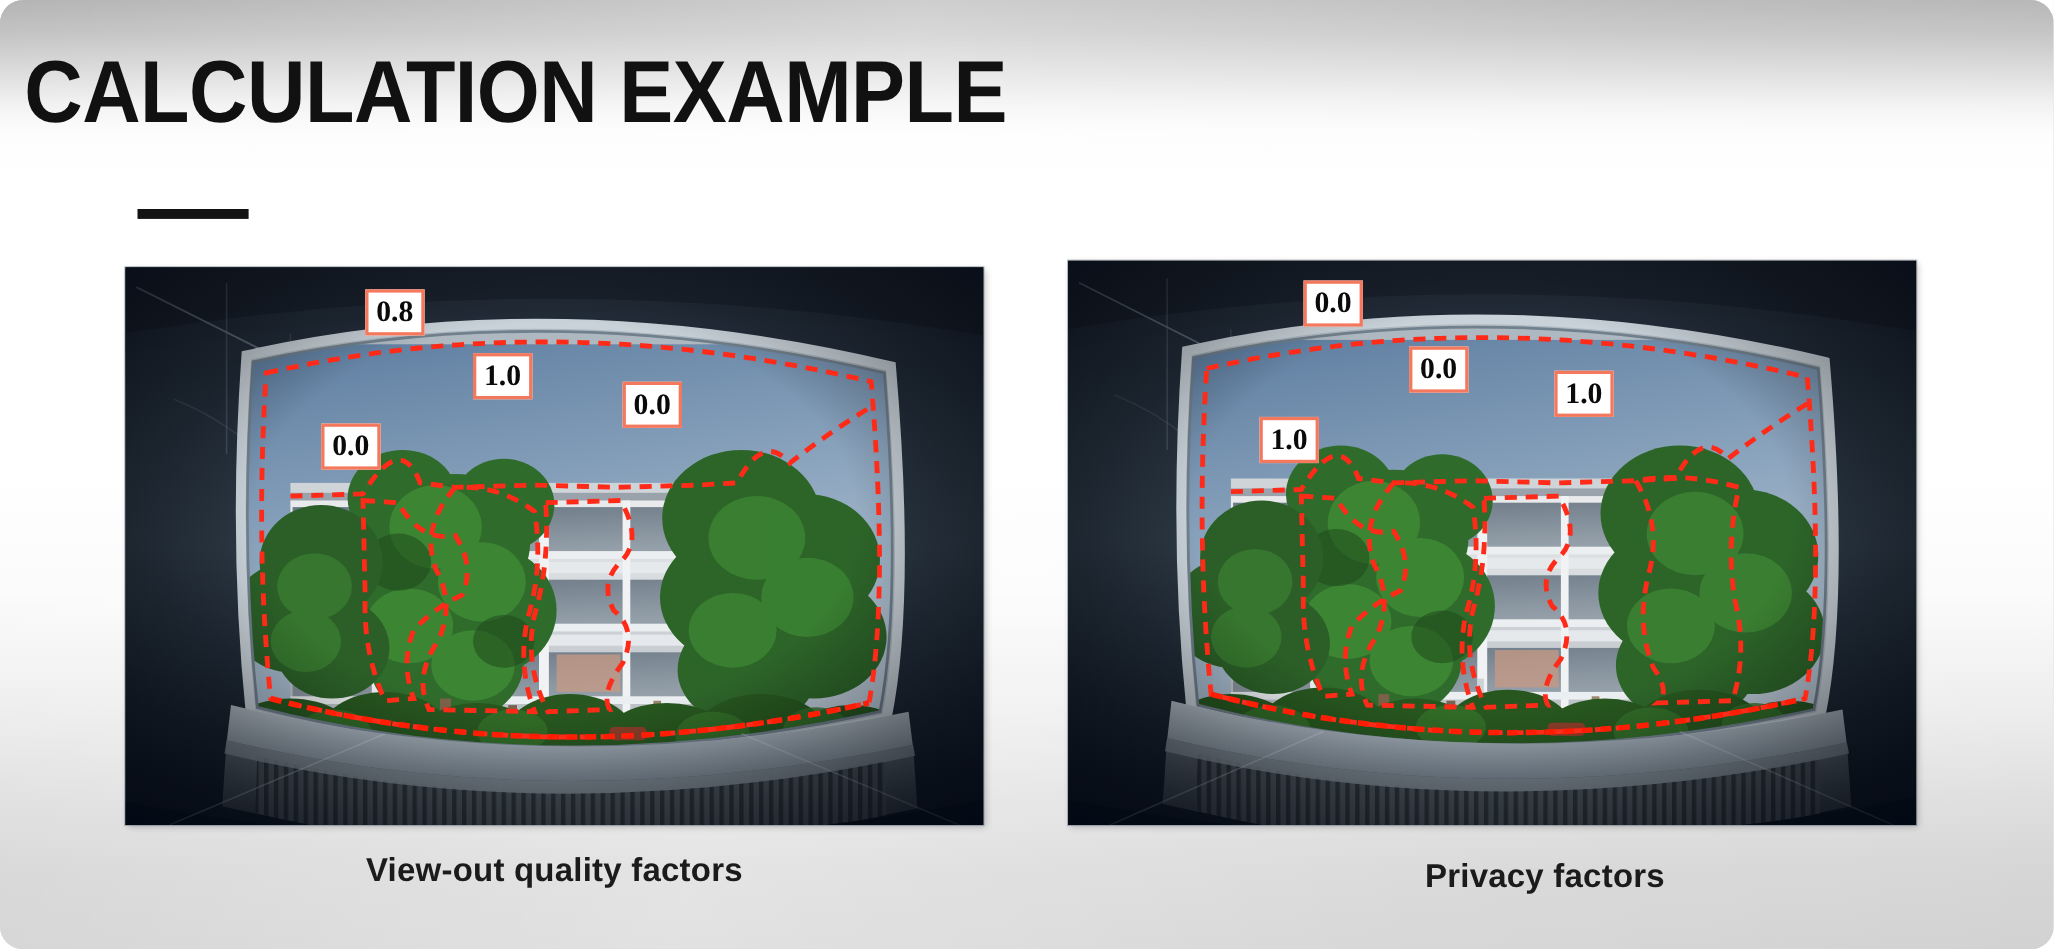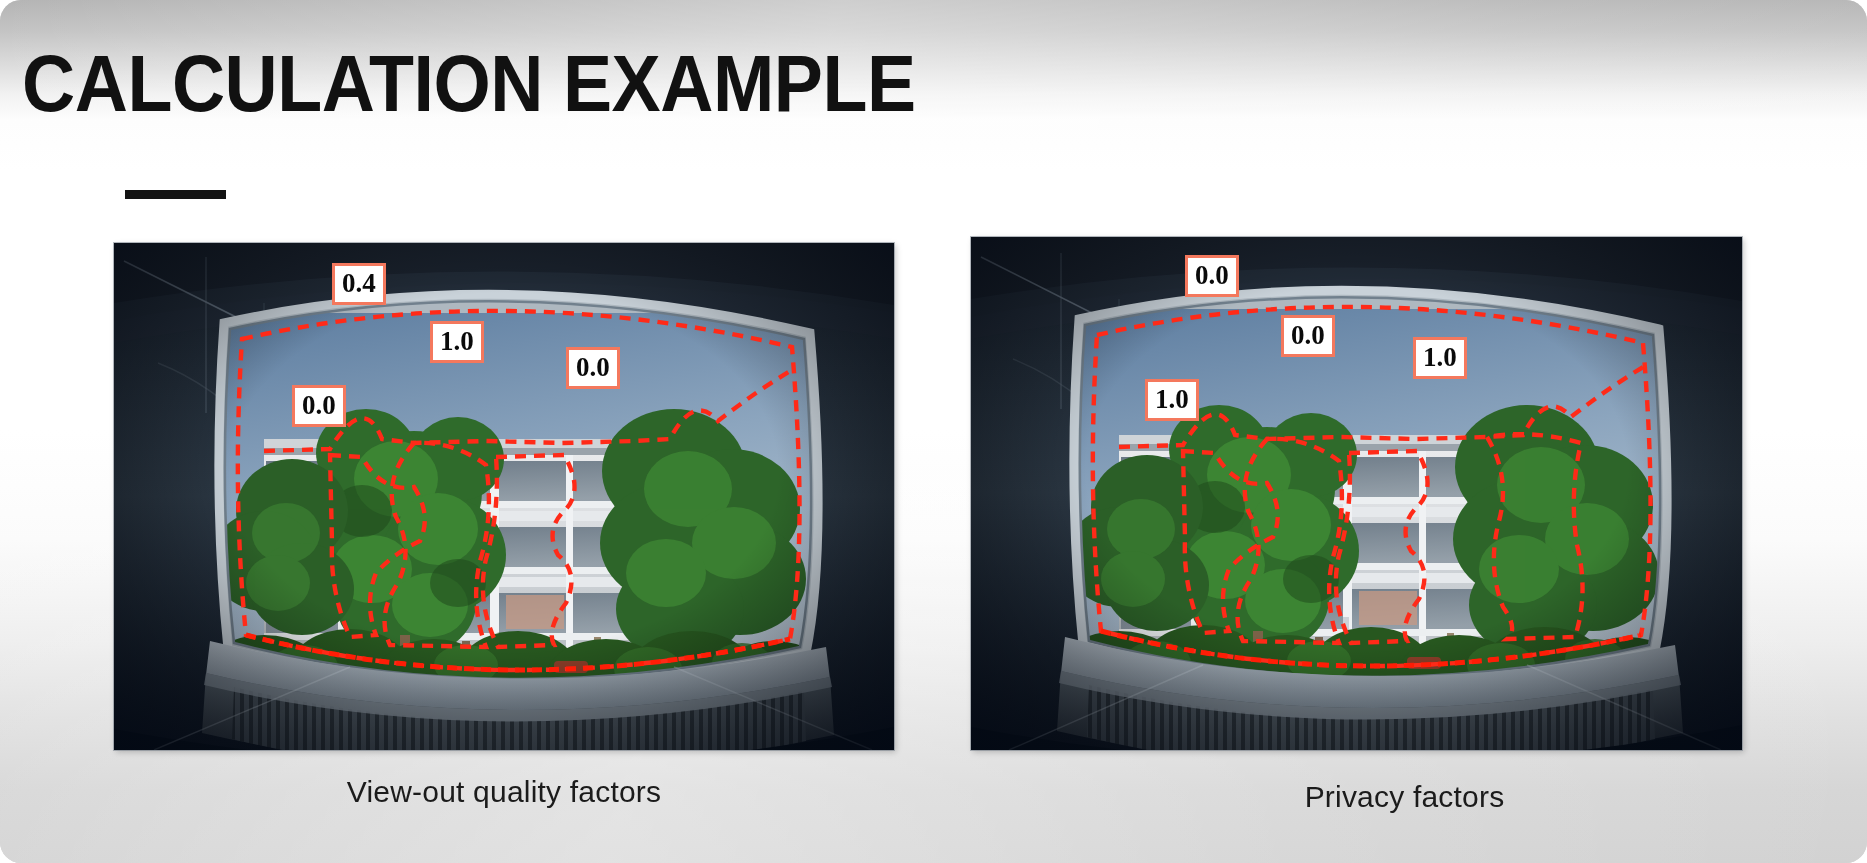--- a/index.html
+++ b/index.html
@@ -90,21 +90,21 @@
   }
   .figure svg { display: block; width: 100%; height: 100%; }
 
   #fig-left  { left: 114px;  top: 243px; width: 780px; height: 507px; }
   #fig-right { left: 971px;  top: 237px; width: 771px; height: 513px; }
 
   .caption {
     position: absolute;
     text-align: center;
     font-family: "Liberation Sans", sans-serif;
-    font-weight: normal;
+    font-weight: bold;
     font-size: 30px;
     color: #1b1b1b;
     letter-spacing: 0.2px;
     white-space: nowrap;
   }
   #cap-left  { left: 114px; top: 775px; width: 780px; }
   #cap-right { left: 1019px; top: 780px; width: 771px; }
 
   
   .vlabel {
@@ -313,21 +313,21 @@
           <path d="M 382 214 L 450 212 Q 470 246 452 266 Q 430 286 444 312 Q 466 330 452 360
                    Q 432 386 440 402 L 384 404 Q 362 360 372 316 Q 386 268 382 214 Z"></path>
 
           <path d="M 300 200 Q 268 236 282 274 Q 300 306 284 340 Q 262 372 276 402 L 372 404
                    Q 356 362 366 318 Q 380 272 372 222 Q 340 198 300 200 Z"></path>
         </g>
 
         <path d="M 132 392 Q 392 460 676 396" fill="none" stroke="#ff1d06" stroke-width="5" stroke-dasharray="10 7"></path>
       </svg>
 
-      <div class="vlabel" style="left:218px; top:20px;">0.4</div>
+      <div class="vlabel" style="left:218px; top:20px;">0.8</div>
       <div class="vlabel" style="left:316px; top:78px;">1.0</div>
       <div class="vlabel" style="left:178px; top:142px;">0.0</div>
       <div class="vlabel" style="left:452px; top:104px;">0.0</div>
     </div>
   </div>
 
   <div class="caption" id="cap-left">View-out quality factors</div>
 
   <div class="figure" id="fig-right">
     <div class="photo-frame">

